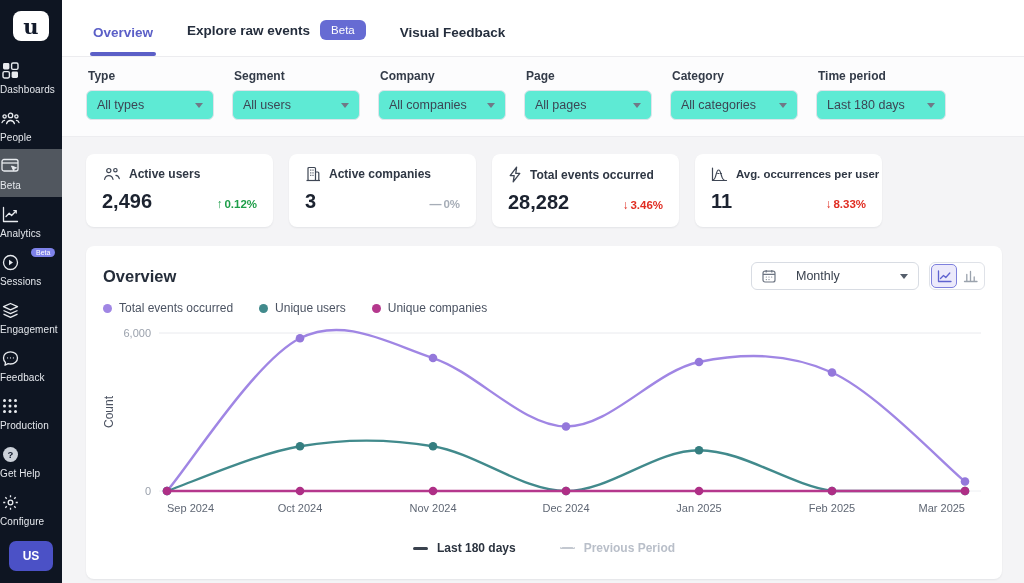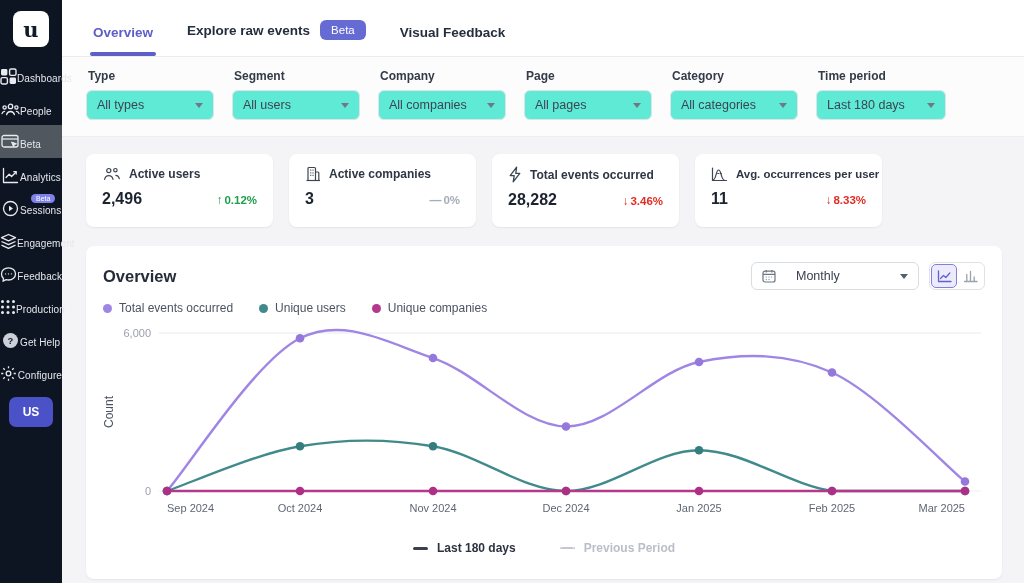--- a/index.html
+++ b/index.html
@@ -6,22 +6,22 @@
   html,body { width:1024px; height:583px; overflow:hidden;
     font-family:"Liberation Sans", sans-serif; background:#f4f4f6; color:#2a3240; }
 
   
   .sidebar { position:fixed; left:0; top:0; width:62px; height:583px;
     background:#0e1522; display:flex; flex-direction:column; align-items:center; z-index:5; }
   .logo { width:36px; height:36px; background:#fff; border-radius:8px; margin-top:11px;
     display:flex; align-items:center; justify-content:center;
     font-family:"DejaVu Serif", serif; font-size:21px; font-weight:bold; color:#121a2b; }
   .nav { display:flex; flex-direction:column; width:100%; margin-top:12px; }
-  .nav-item { width:100%; padding:7px 0 6px; display:flex; flex-direction:row;
-    align-items:center; cursor:pointer; position:relative; }
+  .nav-item { width:100%; padding:7px 0 6px; display:flex; flex-direction:column;
+    align-items:flex-start; cursor:pointer; position:relative; }
   .nav-item.active { background:#51575f; }
   .nav-item .ico { width:20px; height:20px; display:flex; align-items:center; justify-content:center; color:#e8ebef; }
   .nav-item .lbl { margin-top:4px; font-size:10px; color:#e4e7ec; letter-spacing:.1px; }
   .nav-spacer { flex:1; }
   .mini-badge { position:absolute; top:3px; left:31px; background:#7e82ea; color:#fff;
     font-size:7px; padding:1px 5px; border-radius:7px; }
   .avatar { width:44px; height:30px; border-radius:7px; background:#4b51c6; color:#fff;
     font-size:12px; font-weight:bold; display:flex; align-items:center; justify-content:center;
     margin:8px 0 12px; cursor:pointer; }
 
@@ -52,21 +52,21 @@
 
   .content { flex:1; padding:17px 22px 0 24px; overflow:hidden; }
 
   
   .stats { display:flex; gap:16px; }
   .card { background:#fff; border-radius:8px; box-shadow:0 1px 2px rgba(16,24,40,.07); }
   .stat-card { width:187px; height:73px; padding:12px 16px 26px; }
   .stat-top { display:flex; align-items:center; gap:8px; color:#3e4654; }
   .stat-top .lbl { font-size:12px; font-weight:bold; color:#2f3744; white-space:nowrap; }
   .stat-bottom { display:flex; align-items:baseline; justify-content:space-between; margin-top:8px; }
-  .stat-value { font-size:16px; font-weight:bold; color:#1c2330; }
+  .stat-value { font-size:20px; font-weight:bold; color:#1c2330; }
   .delta { font-size:11.5px; font-weight:bold; }
   .delta.up { color:#1e9e49; }
   .delta.down { color:#e02d22; }
   .delta.flat { color:#a6adb7; }
   .delta .gl { font-size:12px; margin-right:2px; }
 
   
   .overview-card { margin-top:19px; height:333px; padding:16px 17px 12px; }
   .ov-header { display:flex; align-items:center; }
   .ov-title { font-size:16.5px; font-weight:bold; color:#252d3a; }

